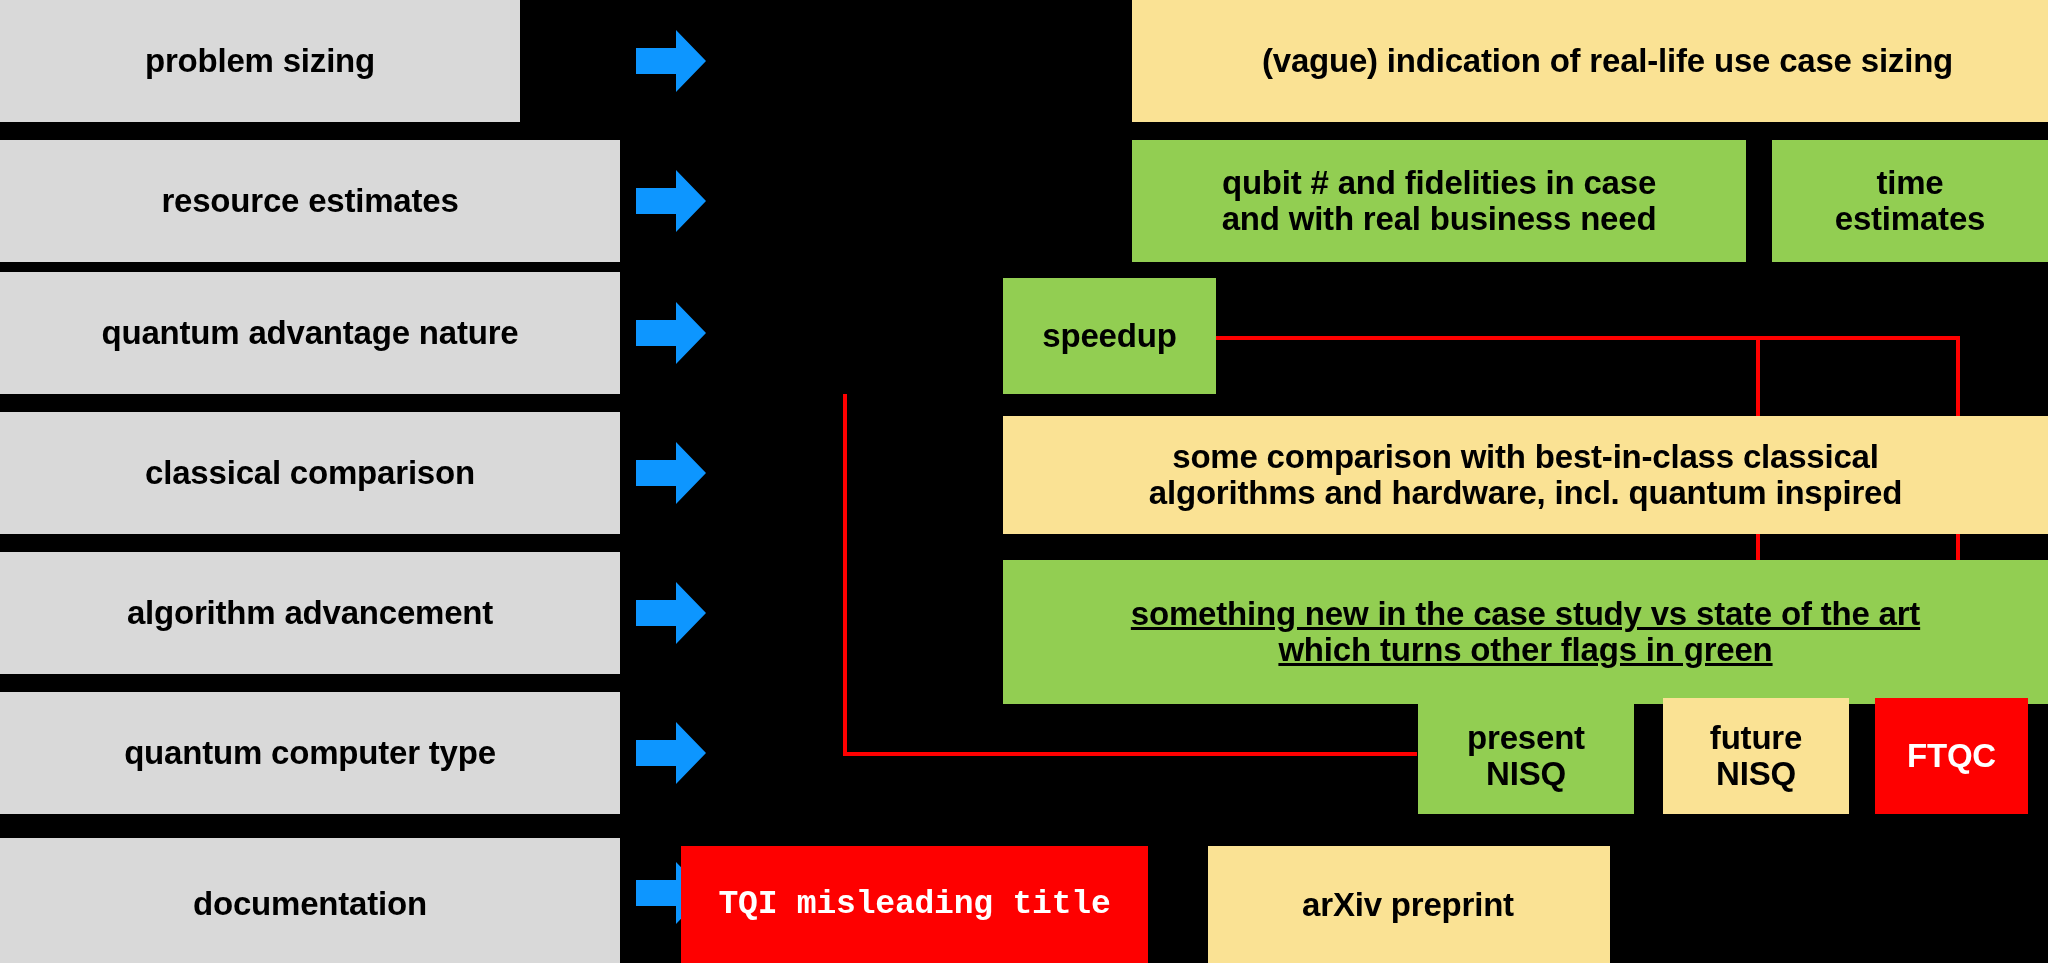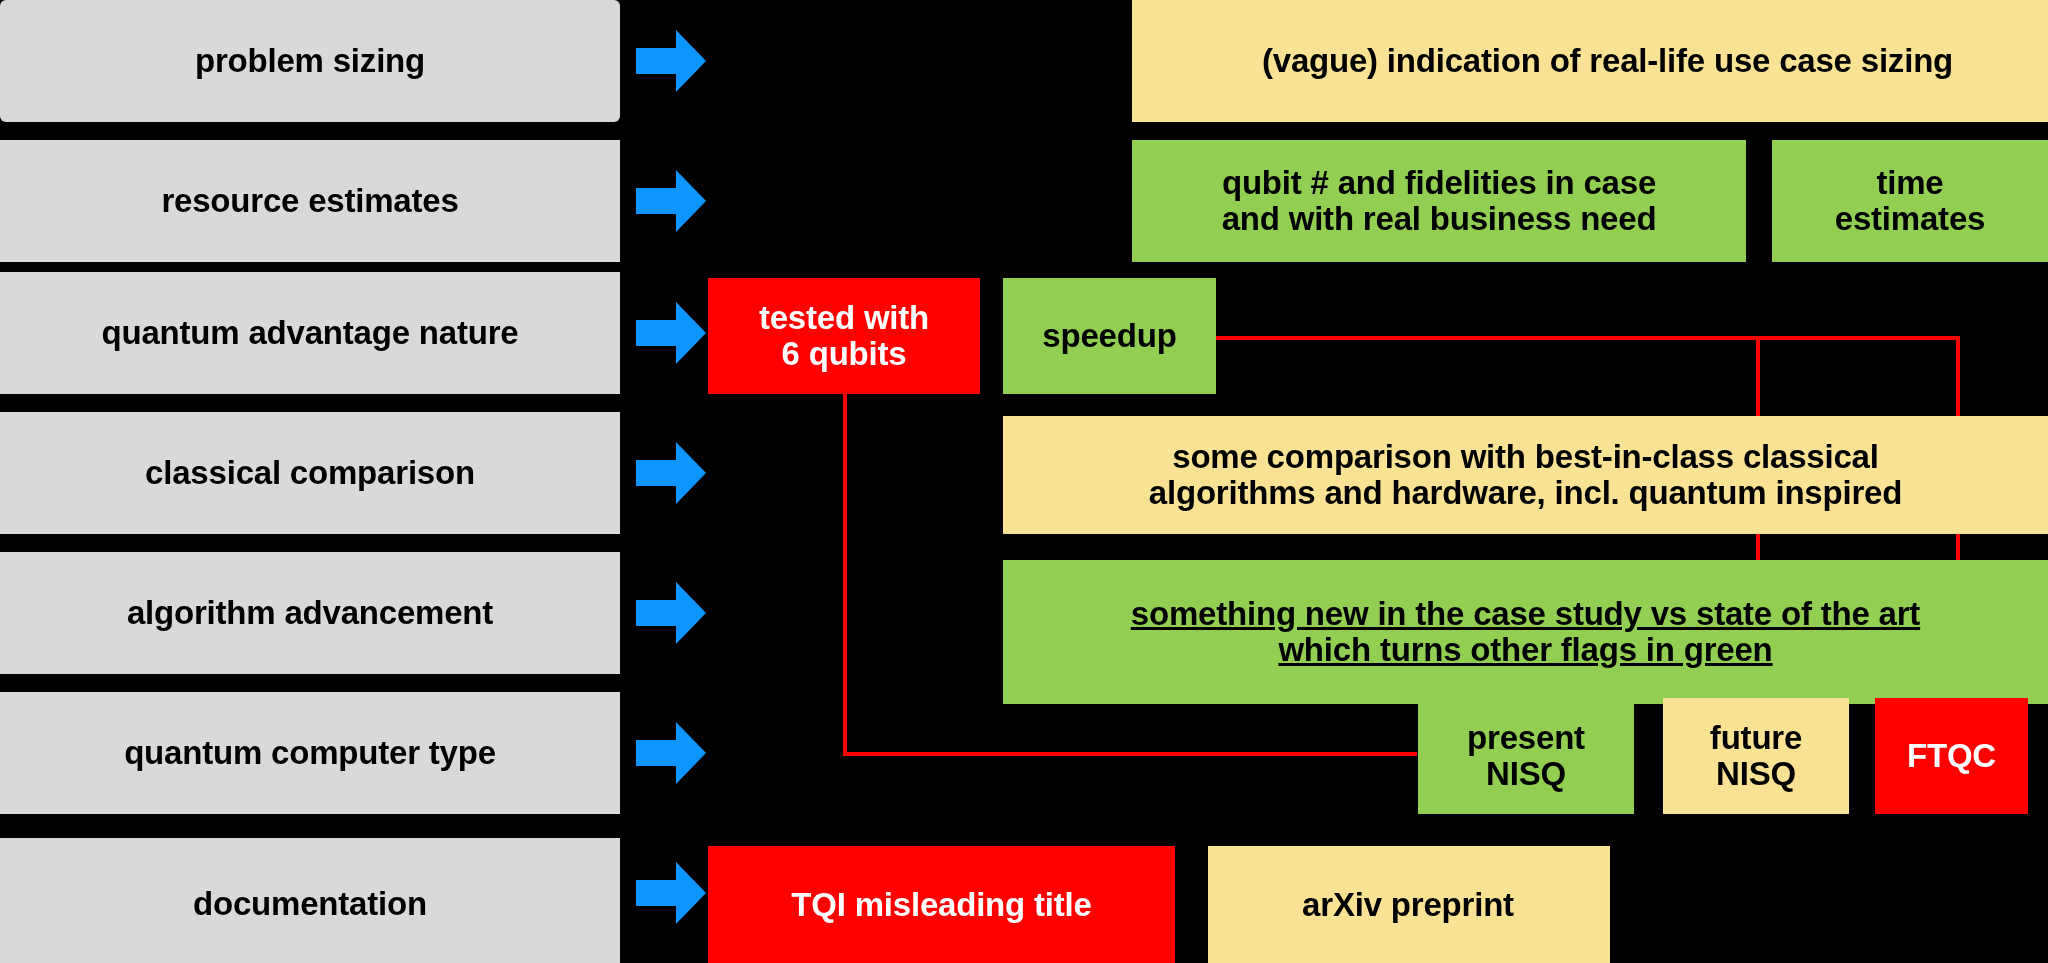--- a/index.html
+++ b/index.html
@@ -36,21 +36,21 @@
 
   .conn{position:absolute;background:#ff0000;}
   .conn-h{height:4px;}
   .conn-v{width:4px;}
 </style>
 </head>
 <body>
 
 <div id="stage">
 
-  <div class="box label" style="left:0;top:0;width:620px;height:122px;border-radius:6px;">problem sizing</div>
+  <div class="box label" style="left:0;top:0;width:520px;height:122px;">problem sizing</div>
   <div class="box label" style="left:0;top:140px;width:620px;height:122px;">resource estimates</div>
   <div class="box label" style="left:0;top:272px;width:620px;height:122px;">quantum advantage nature</div>
   <div class="box label" style="left:0;top:412px;width:620px;height:122px;">classical comparison</div>
   <div class="box label" style="left:0;top:552px;width:620px;height:122px;">algorithm advancement</div>
   <div class="box label" style="left:0;top:692px;width:620px;height:122px;">quantum computer type</div>
   <div class="box label" style="left:0;top:832px;width:620px;height:131px;margin-top:6px;">documentation</div>
 
   <div class="arrow" style="left:636px;top:30px;">
     <svg viewBox="0 0 70 62">
         <polygon points="0,18 40,18 40,0 70,31 40,62 40,44 0,44" fill="#0d96ff"></polygon>
@@ -94,32 +94,30 @@
   <div class="conn conn-v" style="left:843px;top:394px;height:362px;"></div>
   <div class="conn conn-h" style="left:843px;top:752px;width:574px;"></div>
 
   <div class="box yellow" style="left:1132px;top:0;width:916px;height:122px;padding-left:45px;">(vague) indication of real-life use case sizing</div>
 
   <div class="box green" style="left:1132px;top:140px;width:614px;height:122px;">qubit # and fidelities in case
 and with real business need</div>
   <div class="box green" style="left:1772px;top:140px;width:276px;height:122px;">time
 estimates</div>
 
-  <div class="box red" style="left:708px;top:278px;width:272px;height:116px;">tested with
-6 qubits</div>
   <div class="box green" style="left:1003px;top:278px;width:213px;height:116px;">speedup</div>
 
   <div class="box yellow" style="left:1003px;top:416px;width:1045px;height:118px;">some comparison with best-in-class classical
 algorithms and hardware, incl. quantum inspired</div>
 
   <div class="box green" style="left:1003px;top:560px;width:1045px;height:144px;text-decoration:underline;">something new in the case study vs state of the art
 which turns other flags in green</div>
 
   <div class="box green" style="left:1418px;top:698px;width:216px;height:116px;">present
 NISQ</div>
   <div class="box yellow" style="left:1663px;top:698px;width:186px;height:116px;">future
 NISQ</div>
   <div class="box red" style="left:1875px;top:698px;width:153px;height:116px;">FTQC</div>
 
-  <div class="box red" style="left:708px;top:846px;width:467px;height:117px;">TQI misleading title</div>
+  <div class="box red" style="left:681px;top:846px;width:467px;height:117px;font-family:Liberation Mono, monospace;">TQI misleading title</div>
   <div class="box yellow" style="left:1208px;top:846px;width:402px;height:117px;padding-left:8px;">arXiv preprint</div>
 
 </div>
 
 </body></html>

